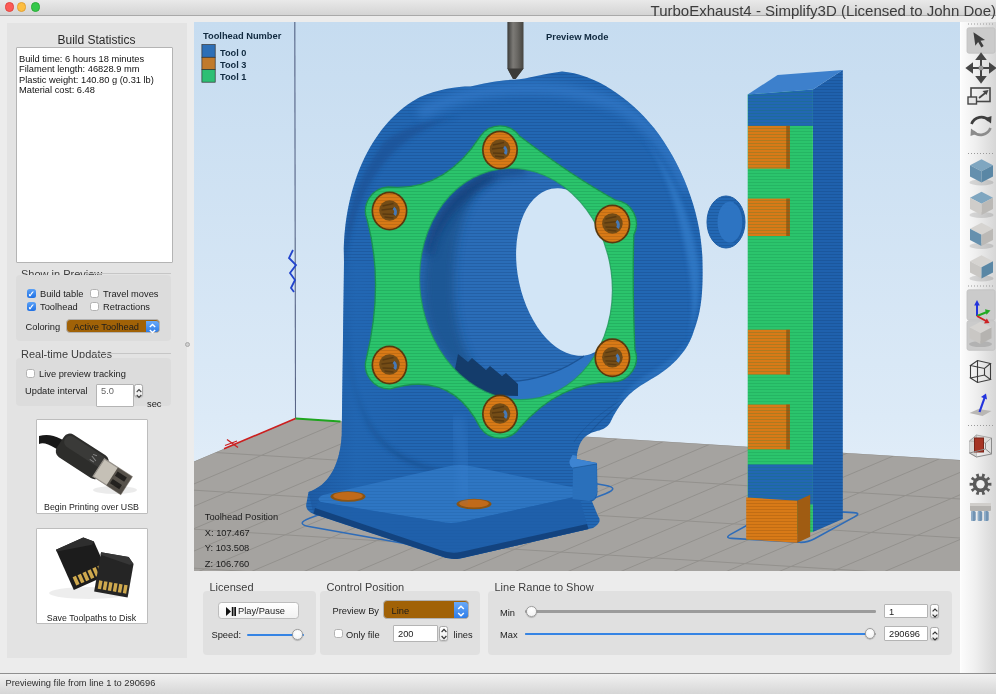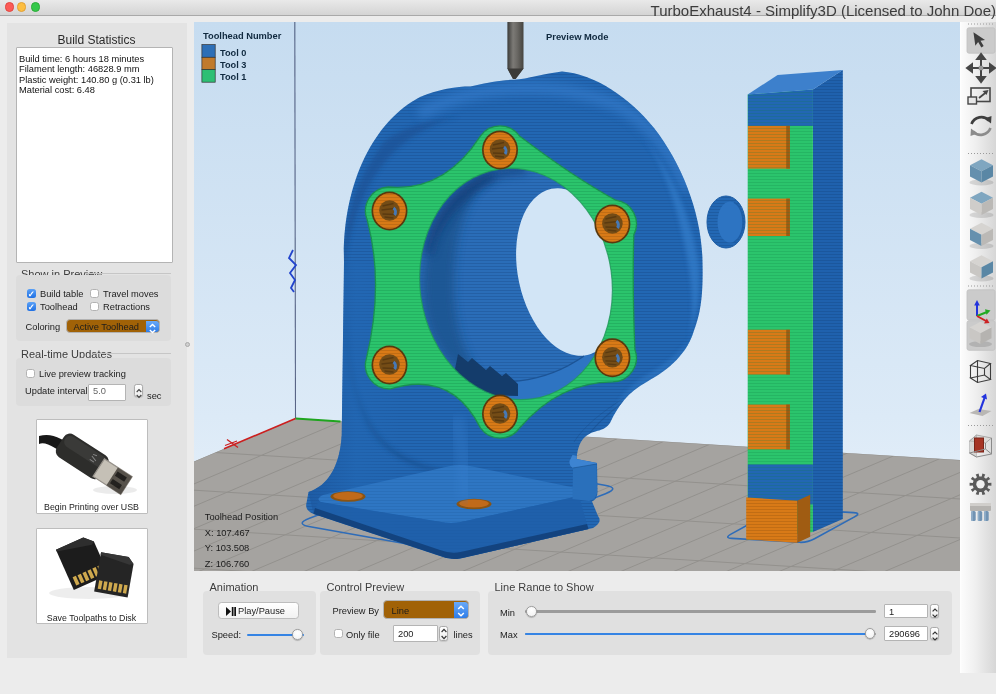--- a/index.html
+++ b/index.html
@@ -56,25 +56,25 @@
       <div class="ddcap"><svg width="13" height="13" viewBox="0 0 13 13">
             <path d="M3.8,5 L6.5,2.4 L9.2,5 M3.8,8 L6.5,10.6 L9.2,8" stroke="#fff" stroke-width="1.4" fill="none"></path>
           </svg></div>
     </div>
     <div class="slbl" style="left:14px;top:325px">Real-time Updates</div>
     <div class="hline" style="left:86px;top:330px;width:78px"></div>
     <div class="gbox" style="left:8.5px;top:334.5px;width:155px;height:48.5px"></div>
     <div class="cb" style="left:18.5px;top:345.5px"></div>
     <div class="lbl" style="left:32px;top:346px">Live preview tracking</div>
     <div class="lbl" style="left:18px;top:362.5px">Update interval</div>
-    <div class="inp" style="left:81px;top:360.5px;width:37.5px;height:17px;padding:1.5px 0 0 4px;color:#666">5.0</div>
+    <div class="inp" style="left:89px;top:360.5px;width:37.5px;height:23px;padding:1.5px 0 0 4px;color:#666">5.0</div>
     <div class="stepper" style="left:127px;top:360.5px;height:13px"><svg width="8" height="11" viewBox="0 0 8 11">
           <path d="M1.7,4 L4,1.6 L6.3,4 M1.7,7 L4,9.4 L6.3,7" stroke="#444" stroke-width="1.1" fill="none"></path>
         </svg></div>
-    <div class="lbl" style="left:140px;top:368px">sec</div>
+    <div class="lbl" style="left:140px;top:376px">sec</div>
 
     <div class="btn" style="left:29px;top:505px;width:111.5px;height:96px;background:#fff;border-radius:1px">
       <svg width="109" height="82" viewBox="0 0 109 82">
         <ellipse cx="52" cy="64" rx="40" ry="6" fill="#000" opacity="0.07"></ellipse>
         <g transform="rotate(-24 43 33)">
           <path d="M26,12 h30 l8,8 v36 h-38 Z" fill="#1c1c1c"></path>
           <path d="M26,12 h30 l8,8 -3,2 -35,-8 Z" fill="#2e2e2e"></path>
           <g fill="#cfa94e">
               <rect x="30" y="44" width="3.6" height="9"></rect>
               <rect x="35.4" y="44" width="3.6" height="9"></rect>
@@ -414,35 +414,35 @@
 <rect x="11.3" y="489" width="4.4" height="10" rx="1.5" fill="#7193b3"></rect>
 <rect x="11.3" y="489" width="1.6" height="10" fill="#8fadc8"></rect>
 <rect x="17.8" y="489" width="4.4" height="10" rx="1.5" fill="#7193b3"></rect>
 <rect x="17.8" y="489" width="1.6" height="10" fill="#8fadc8"></rect>
 <rect x="24.3" y="489" width="4.4" height="10" rx="1.5" fill="#7193b3"></rect>
 <rect x="24.3" y="489" width="1.6" height="10" fill="#8fadc8"></rect>
 </svg></div>
 
   <div id="bottompanel">
 
-    <div class="slbl" style="left:16px;top:4.5px">Animation</div>
+    <div class="slbl" style="left:16px;top:4.5px">Licensed</div>
     <div class="gbox" style="left:9.5px;top:15px;width:112.5px;height:63.5px;background:#e0e0e0"></div>
     <div class="btn" style="left:24px;top:25.5px;width:81px;height:17.5px">
       <svg class="abs" style="left:7px;top:4px" width="10" height="9" viewBox="0 0 10 9">
           <path d="M0,0 L5,4.5 L0,9 Z" fill="#111"></path>
           <rect x="5.8" y="0" width="1.7" height="9" fill="#111"></rect>
           <rect x="8.3" y="0" width="1.7" height="9" fill="#111"></rect>
         </svg>
       <div class="lbl" style="left:19.5px;top:3.5px">Play/Pause</div>
     </div>
     <div class="lbl" style="left:18px;top:53.5px">Speed:</div>
     <div class="track" style="left:53px;top:57.5px;width:57px;background:#3584e4"></div>
     <div class="knob" style="left:98.5px;top:53.3px"></div>
 
-    <div class="slbl" style="left:133px;top:4.5px">Control Preview</div>
+    <div class="slbl" style="left:133px;top:4.5px">Control Position</div>
     <div class="gbox" style="left:126.5px;top:15px;width:159.5px;height:63.5px;background:#e0e0e0"></div>
     <div class="lbl" style="left:139px;top:29.5px">Preview By</div>
     <div class="ddown" style="left:189px;top:24px;width:86.5px;height:19px">
       <div class="lbl" style="left:8px;top:4.5px">Line</div>
       <div class="ddcap" style="width:14px"><svg width="14" height="18" viewBox="0 0 14 18">
             <path d="M4.2,7 L7,4.2 L9.8,7 M4.2,11 L7,13.8 L9.8,11" stroke="#fff" stroke-width="1.5" fill="none"></path>
           </svg></div>
     </div>
     <div class="cb" style="left:140px;top:52.5px"></div>
     <div class="lbl" style="left:152.5px;top:53.5px">Only file</div>
@@ -464,13 +464,16 @@
     <div class="inp" style="left:690.5px;top:28px;width:43.5px;height:13.5px;padding:1.5px 0 0 4px">1</div>
     <div class="stepper" style="left:736.5px;top:28px;height:13.5px"><svg width="8" height="12" viewBox="0 0 8 12">
           <path d="M1.6,4.4 L4,2 L6.4,4.4 M1.6,7.6 L4,10 L6.4,7.6" stroke="#333" stroke-width="1.2" fill="none"></path>
         </svg></div>
     <div class="inp" style="left:690.5px;top:50px;width:43.5px;height:14.5px;padding:2px 0 0 4px">290696</div>
     <div class="stepper" style="left:736.5px;top:50.5px;height:13.5px"><svg width="8" height="12" viewBox="0 0 8 12">
           <path d="M1.6,4.4 L4,2 L6.4,4.4 M1.6,7.6 L4,10 L6.4,7.6" stroke="#333" stroke-width="1.2" fill="none"></path>
         </svg></div>
   </div>
 
+  <div id="statusbar">
+      <div>Previewing file from line 1 to 290696</div>
+    </div>
 </div>
 
 </body></html>

